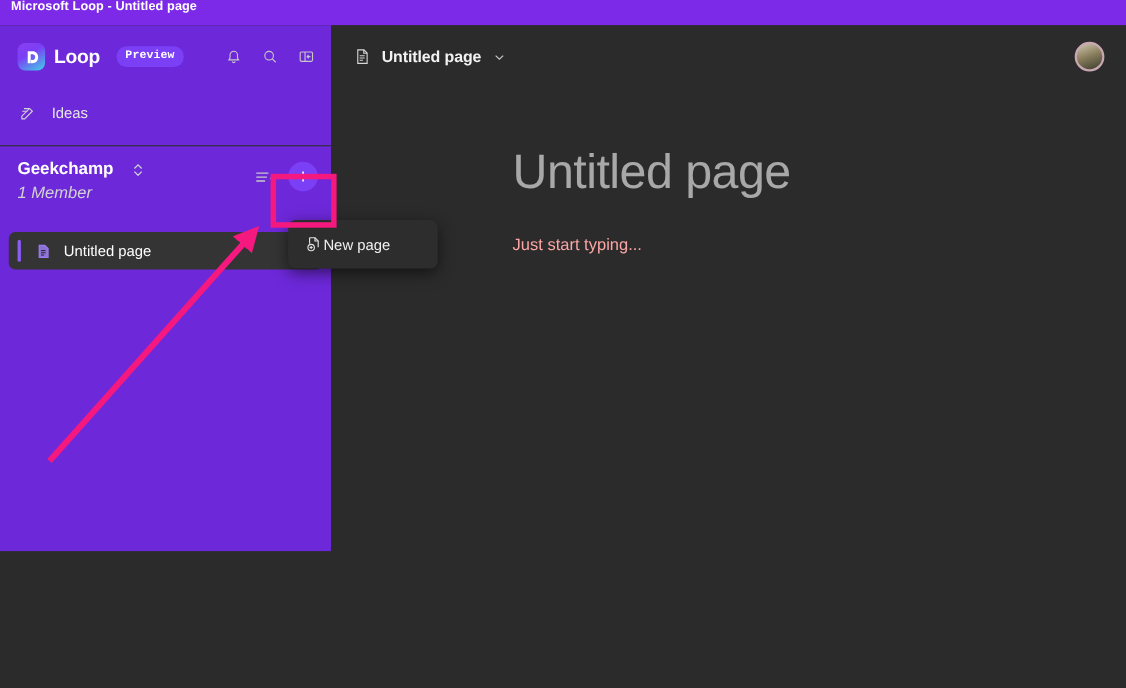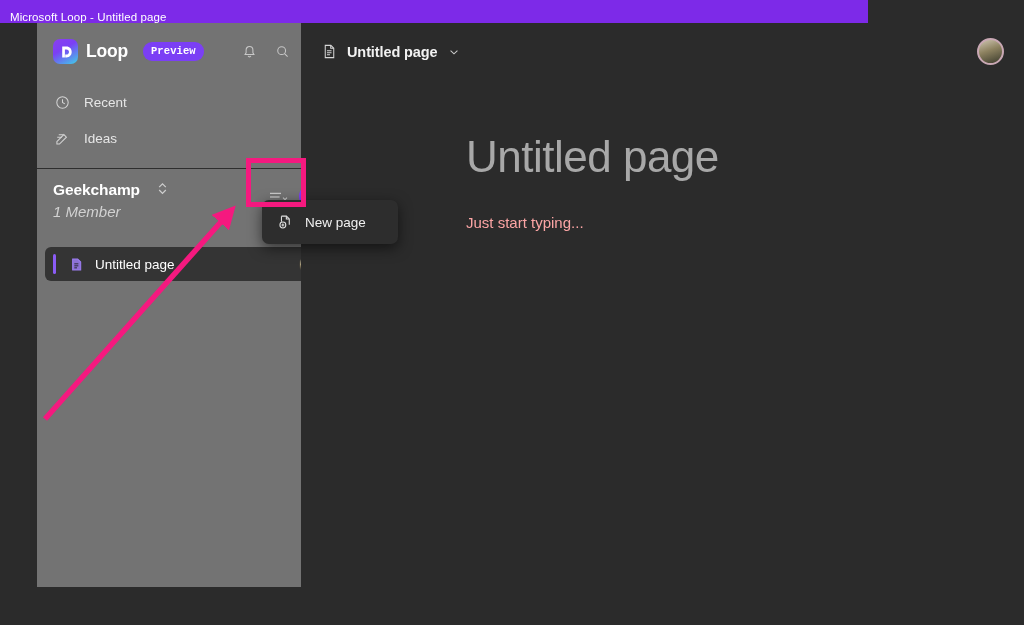--- a/index.html
+++ b/index.html
@@ -18,42 +18,42 @@
     position: relative;
     width: 1024px;
     height: 625px;
     background: #2b2b2b;
   }
 
   
   .titlebar {
     position: absolute;
     left: 0; top: 0;
-    width: 868px;
+    width: 1024px;
     height: 23px;
     background: #7d2ae8;
     display: flex;
-    align-items: flex-end;
+    align-items: flex-start;
+    font-weight: bold;
   }
   .titlebar-text {
     color: #ffffff;
     font-size: 11.5px;
     padding-left: 10px;
     letter-spacing: 0.1px;
     white-space: nowrap;
   }
 
   
   .sidebar {
     position: absolute;
     left: 0; top: 23px;
     width: 301px;
-    height: 564px;
-    background: #737373;
-    margin-left: 37px;
+    height: 478px;
+    background: #6d28d9;
   }
   .sidebar-header {
     position: relative;
     height: 57px;
     display: flex;
     align-items: center;
     padding: 0 12px 0 16px;
   }
   .brand {
     display: flex;
@@ -135,21 +135,21 @@
   .ws-header {
     position: relative;
     height: 62px;
     padding: 12px 12px 0 16px;
     display: flex;
     align-items: flex-start;
   }
   .ws-left { display: flex; flex-direction: column; }
   .ws-title-row {
     display: flex;
-    align-items: flex-start;
+    align-items: center;
     gap: 17px;
   }
   .ws-title {
     color: #ffffff;
     font-size: 15.5px;
     font-weight: bold;
     letter-spacing: -0.1px;
   }
   .ws-chevrons { color: #cfcfcf; display: flex; }
   .ws-members {
@@ -284,21 +284,21 @@
     width: 136px;
     background: #2d2d2d;
     border-radius: 7px;
     padding: 7px 0;
     box-shadow: 0 4px 14px rgba(0,0,0,0.55);
     z-index: 30;
   }
   .menu-item {
     display: flex;
     align-items: center;
-    gap: 11px;
+    gap: 0;
     height: 30px;
     padding: 0 14px;
     color: #f0f0f0;
     font-size: 13.5px;
   }
   .menu-icon {
     width: 18px;
     height: 18px;
     display: flex;
     align-items: center;
@@ -366,29 +366,20 @@
           <svg width="17" height="17" viewBox="0 0 20 20" fill="none" stroke="currentColor" stroke-width="1.2">
             <rect x="3.4" y="5" width="13.2" height="10" rx="1.3"></rect>
             <path d="M8.6 5 v10"></path>
             <path d="M14.4 10 h-3.4 M12.4 8.2 L10.8 10 L12.4 11.8"></path>
           </svg>
         </span>
       </div>
     </div>
 
     <div class="nav">
-      <div class="nav-item">
-        <span class="nav-icon">
-          <svg width="17" height="17" viewBox="0 0 20 20" fill="none" stroke="currentColor" stroke-width="1.2">
-            <circle cx="10" cy="10" r="6.7"></circle>
-            <path d="M10 6.2 V10 l2.7 1.6"></path>
-          </svg>
-        </span>
-        <span>Recent</span>
-      </div>
       <div class="nav-item">
         <span class="nav-icon">
           <svg width="17" height="17" viewBox="0 0 20 20" fill="none" stroke="currentColor" stroke-width="1.2">
             <path d="M3.4 13.6 L11.6 5.4 l3 3 L6.4 16.6 H3.4z"></path>
             <path d="M3.8 8.4 H9.2 M5.6 5.6 H11"></path>
           </svg>
         </span>
         <span>Ideas</span>
       </div>
     </div>

